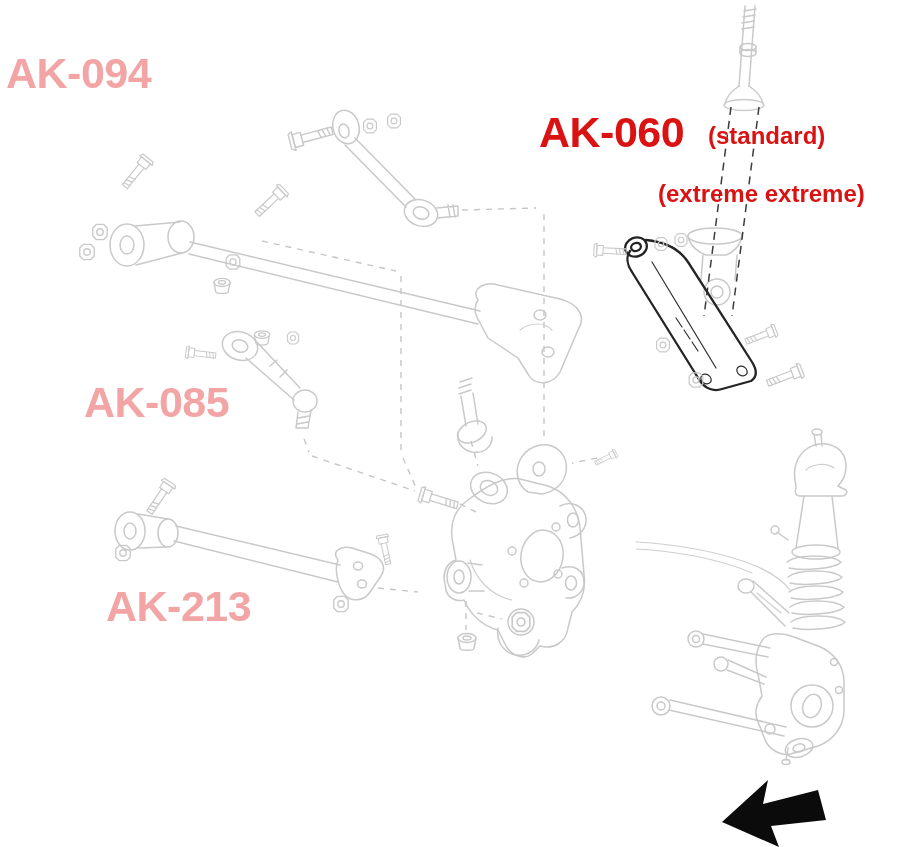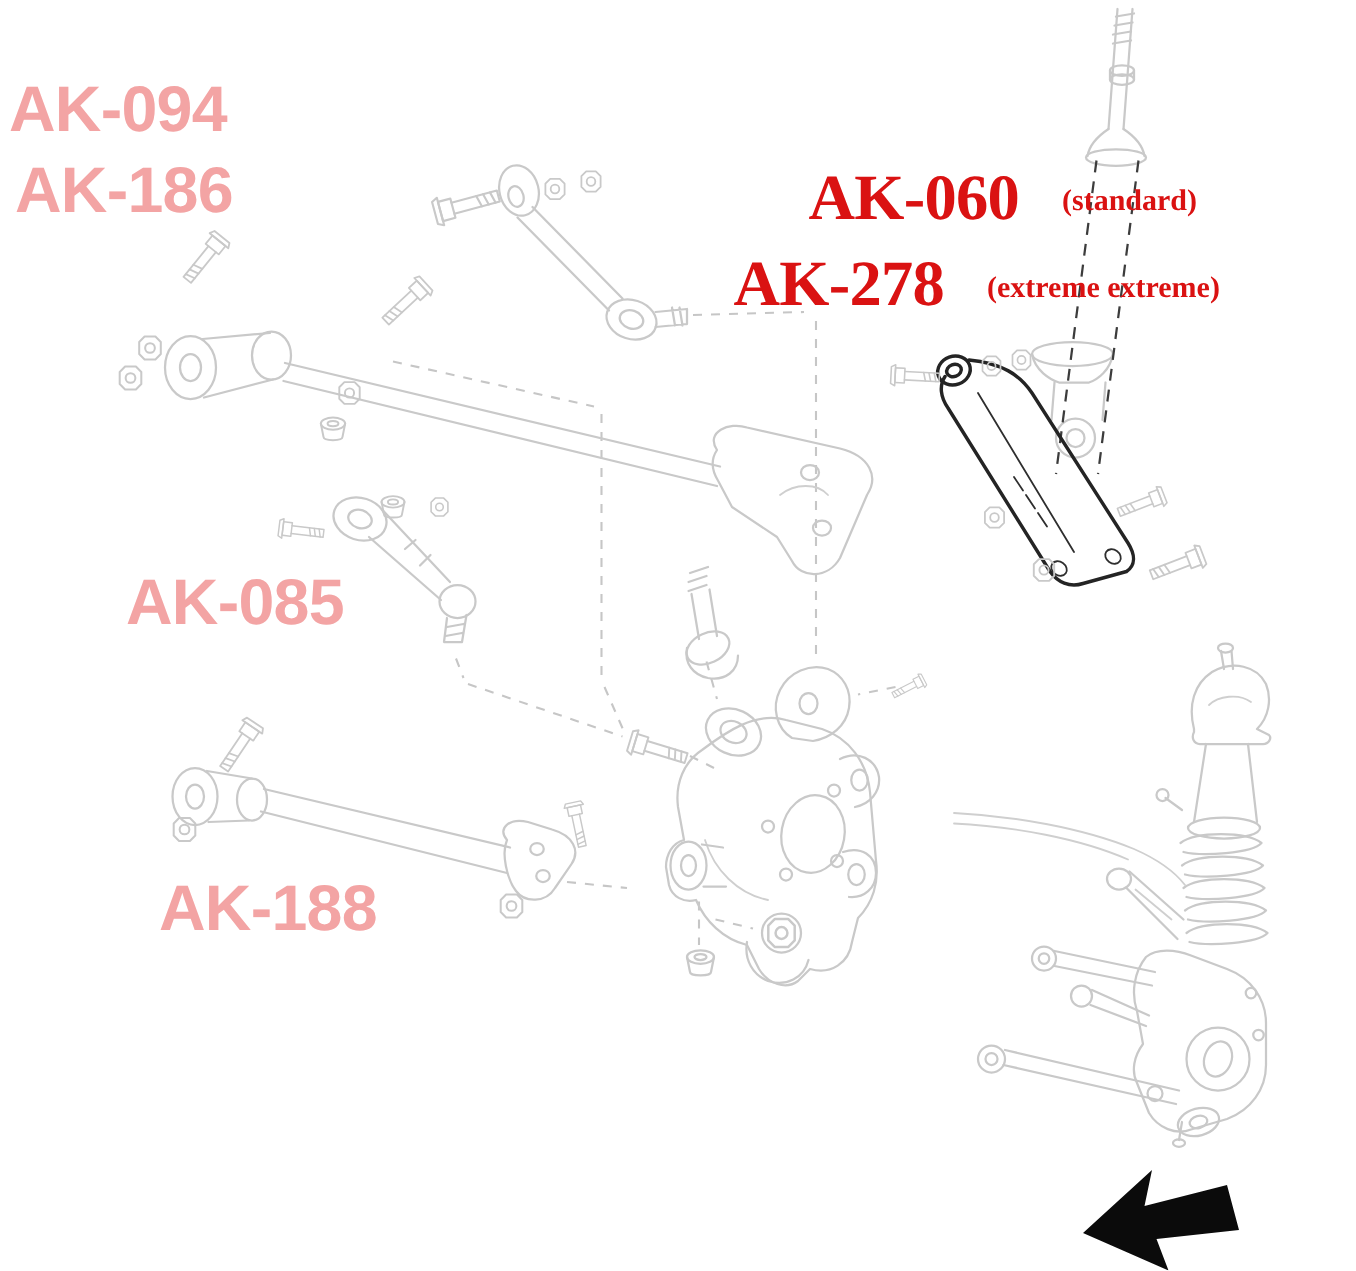--- a/index.html
+++ b/index.html
@@ -1,23 +1,23 @@
 <!DOCTYPE html>
 <html><head>
 <meta charset="utf-8">
 <style>
   html,body{margin:0;padding:0;background:#ffffff;}
   #stage{position:relative;width:904px;height:847px;background:#ffffff;overflow:hidden;
          font-family:"Liberation Sans",sans-serif;}
   #art{position:absolute;left:0;top:0;}
   .lbl{position:absolute;font-weight:bold;line-height:1;white-space:nowrap;letter-spacing:-0.5px;}
   .pink{color:#f3a4a4;}
-  .red{color:#da1212;font-family:Liberation Serif, serif;}
+  .red{color:#da1212;}
   .big{font-size:43px;}
-  .note{font-size:20px;letter-spacing:0;}
+  .note{font-size:24px;letter-spacing:0;}
   .l-ak094{left:6px;top:52px;}
   .l-ak186{left:10px;top:106px;}
   .l-ak153{left:322px;top:58px;}
   .l-ak060{left:539px;top:111px;}
   .l-ak060n{left:708px;top:124px;}
   .l-ak278{left:489px;top:168px;}
   .l-ak278n{left:658px;top:182px;}
   .l-ak095{left:84px;top:381px;}
   .l-ak155{left:106px;top:585px;}
   svg{display:block;}
@@ -243,21 +243,19 @@
     <ellipse cx="786" cy="762" rx="4" ry="2.5"></ellipse>
     <circle cx="770" cy="729" r="5"></circle>
     <ellipse cx="799" cy="748" rx="14" ry="9" transform="rotate(-15 799 748)"></ellipse>
     <ellipse cx="799" cy="748" rx="6" ry="4" transform="rotate(-15 799 748)"></ellipse>
   </g>
 
   <polygon class="arrowfill" points="722,822 768,780 763,804 818,790 826,820 771,826 779,847"></polygon>
 </svg>
 
 <div class="lbl pink big l-ak094">AK-094</div>
-<div class="lbl pink big l-ak186">AK-186</div>
 <div class="lbl red big l-ak060">AK-060</div>
 <div class="lbl red note l-ak060n">(standard)</div>
-<div class="lbl red big l-ak278">AK-278</div>
 <div class="lbl red note l-ak278n">(extreme extreme)</div>
 <div class="lbl pink big l-ak095">AK-085</div>
-<div class="lbl pink big l-ak155">AK-188</div>
+<div class="lbl pink big l-ak155">AK-213</div>
 
 </div>
 
 </body></html>

